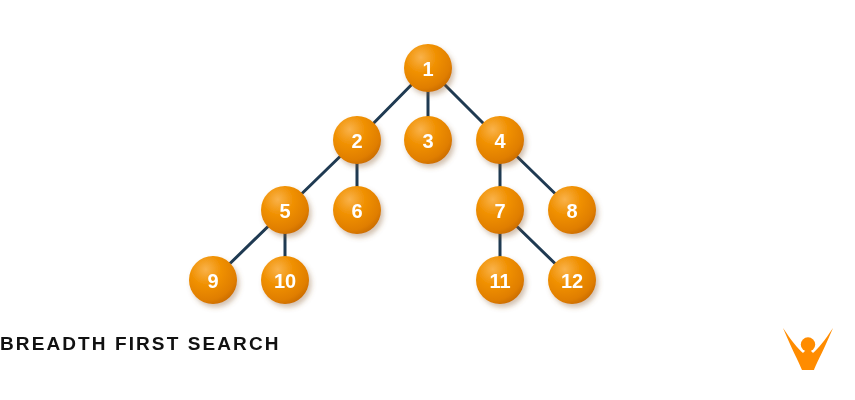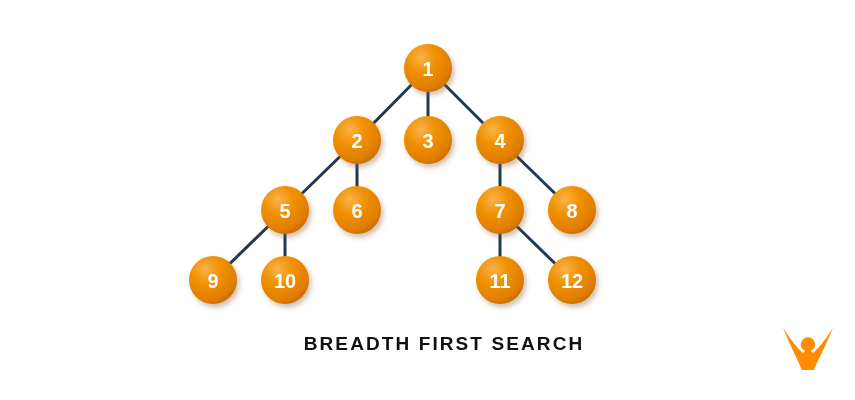--- a/index.html
+++ b/index.html
@@ -20,28 +20,27 @@
     left: 0;
     top: 0;
     width: 855px;
     height: 400px;
   }
   .caption {
     position: absolute;
     left: 0;
     top: 333px;
     width: 800px;
-    text-align: center;
+    text-align: left;
     font-family: "Liberation Sans", sans-serif;
     font-size: 19px;
     font-weight: bold;
     letter-spacing: 2.1px;
     color: #111111;
     white-space: nowrap;
-    margin-left: 44px;
   }
   #logo {
     position: absolute;
     left: 775px;
     top: 318px;
     width: 66px;
     height: 66px;
   }
   .node-label {
     font-family: "Liberation Sans", sans-serif;

